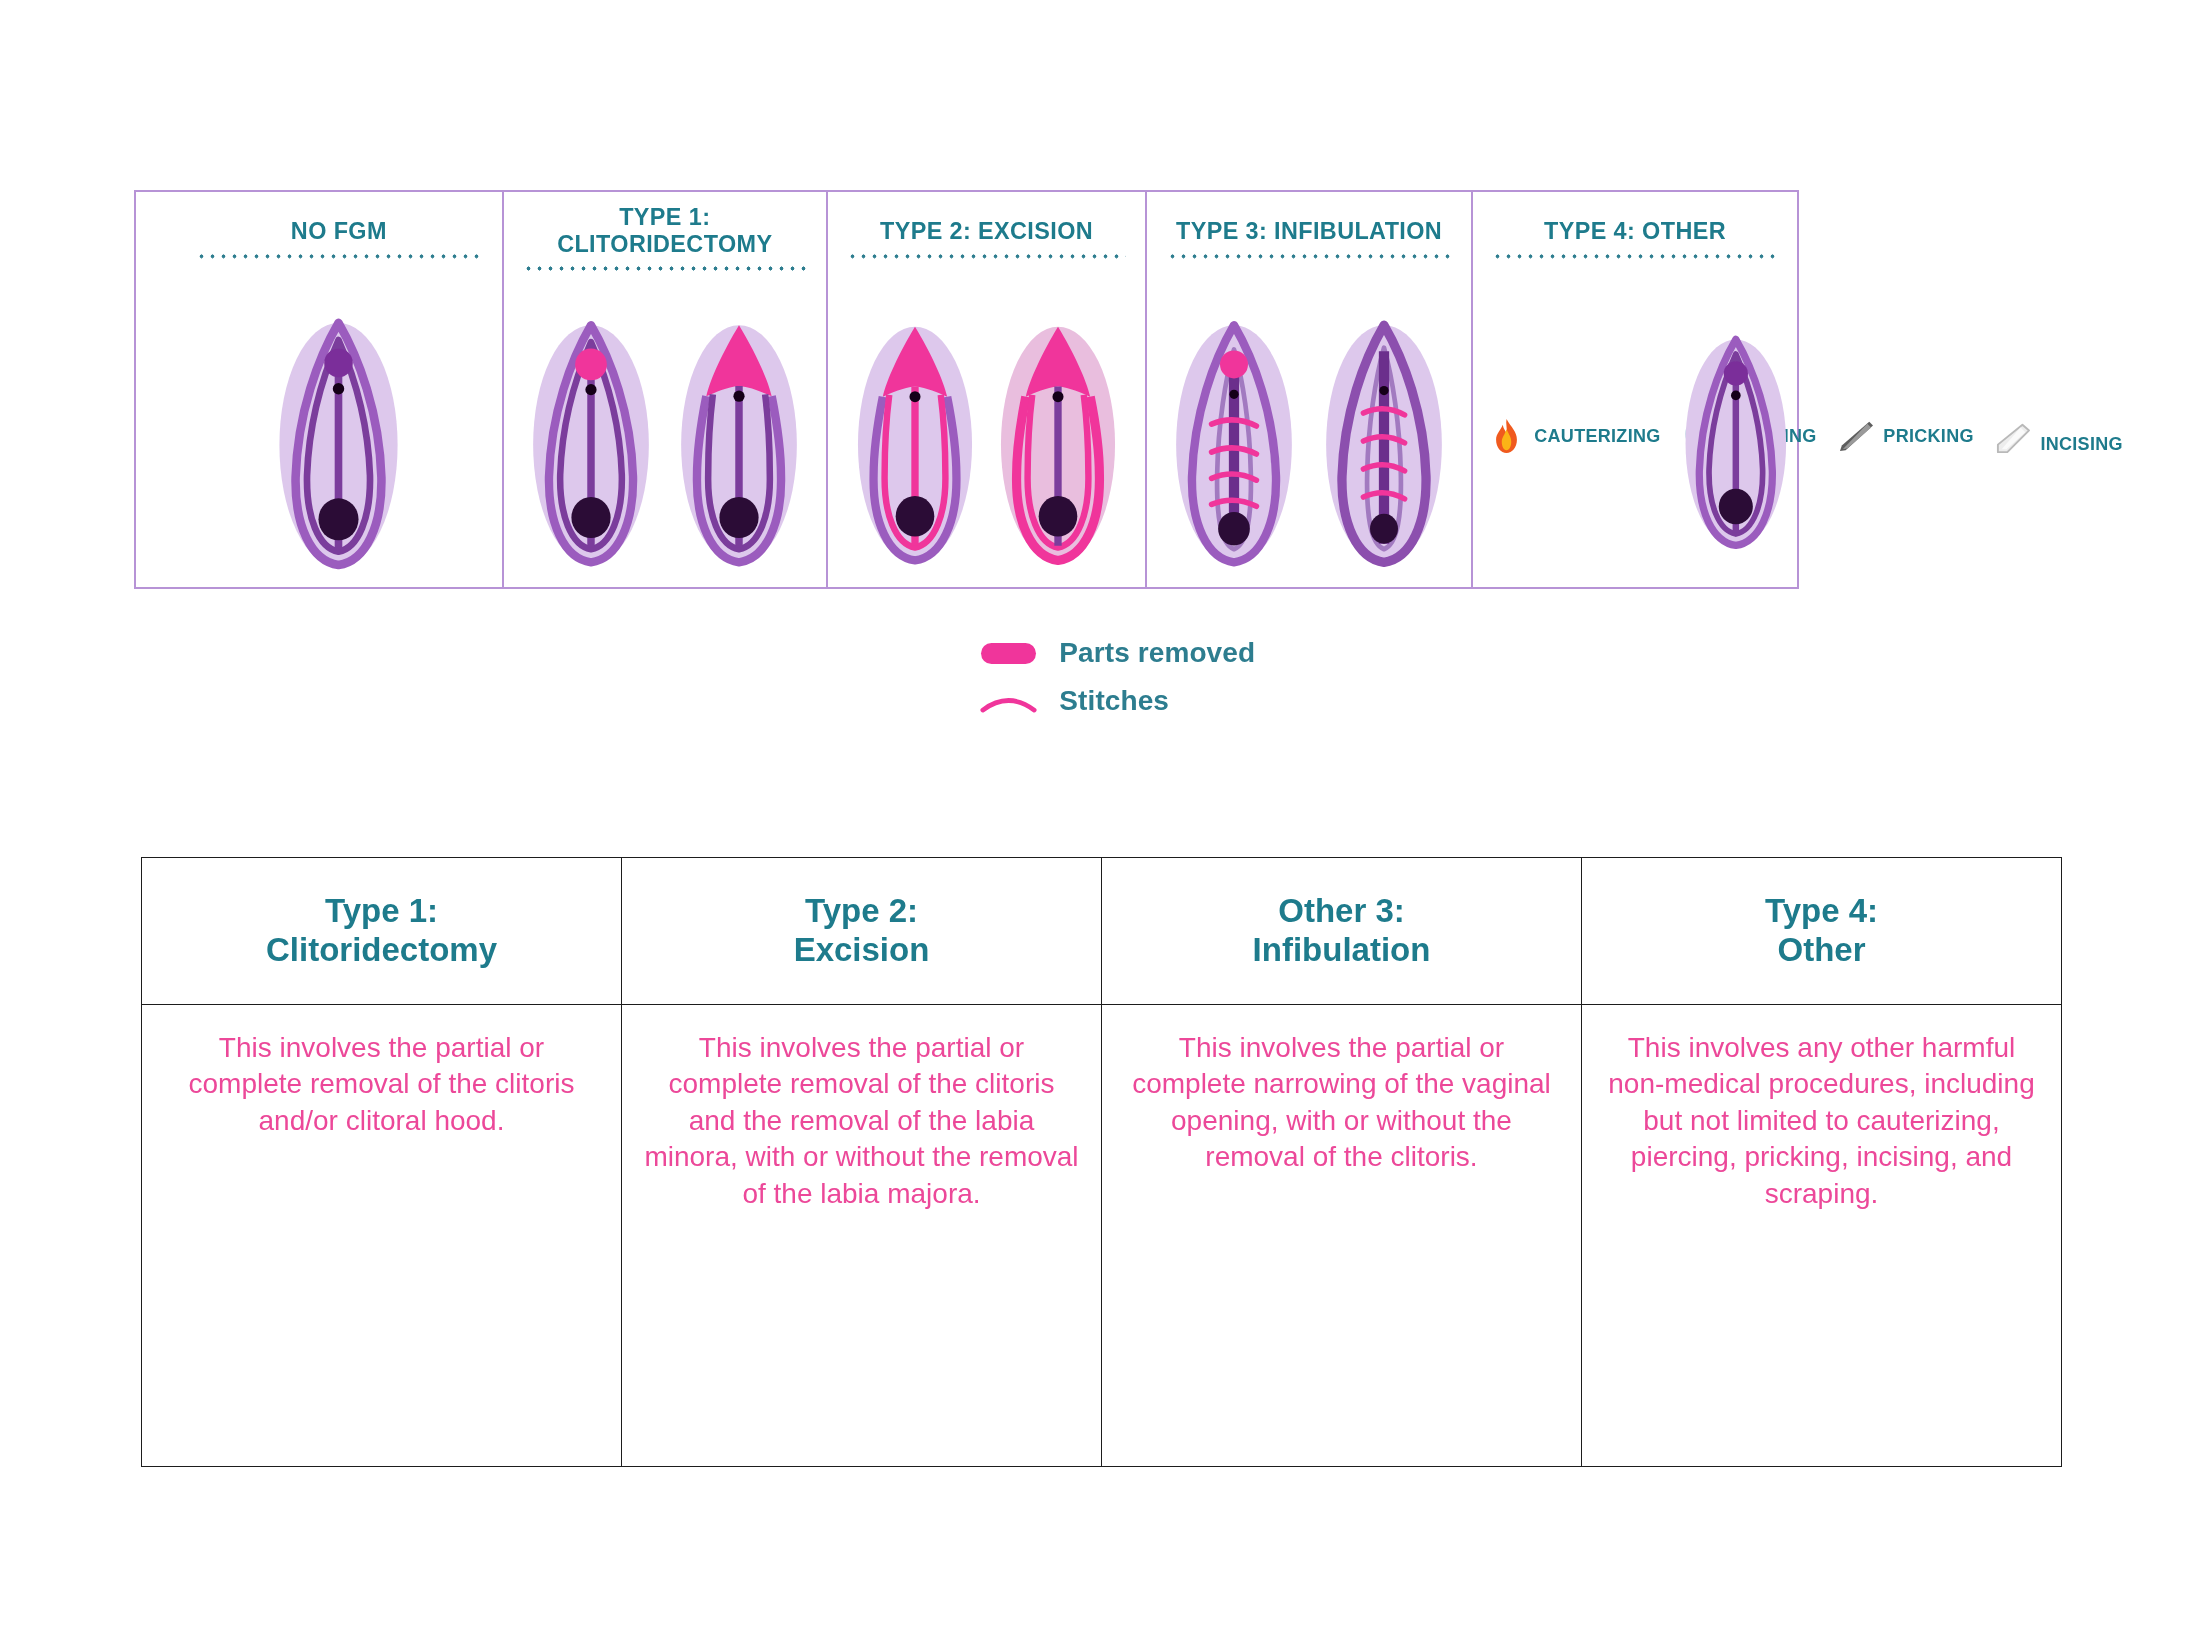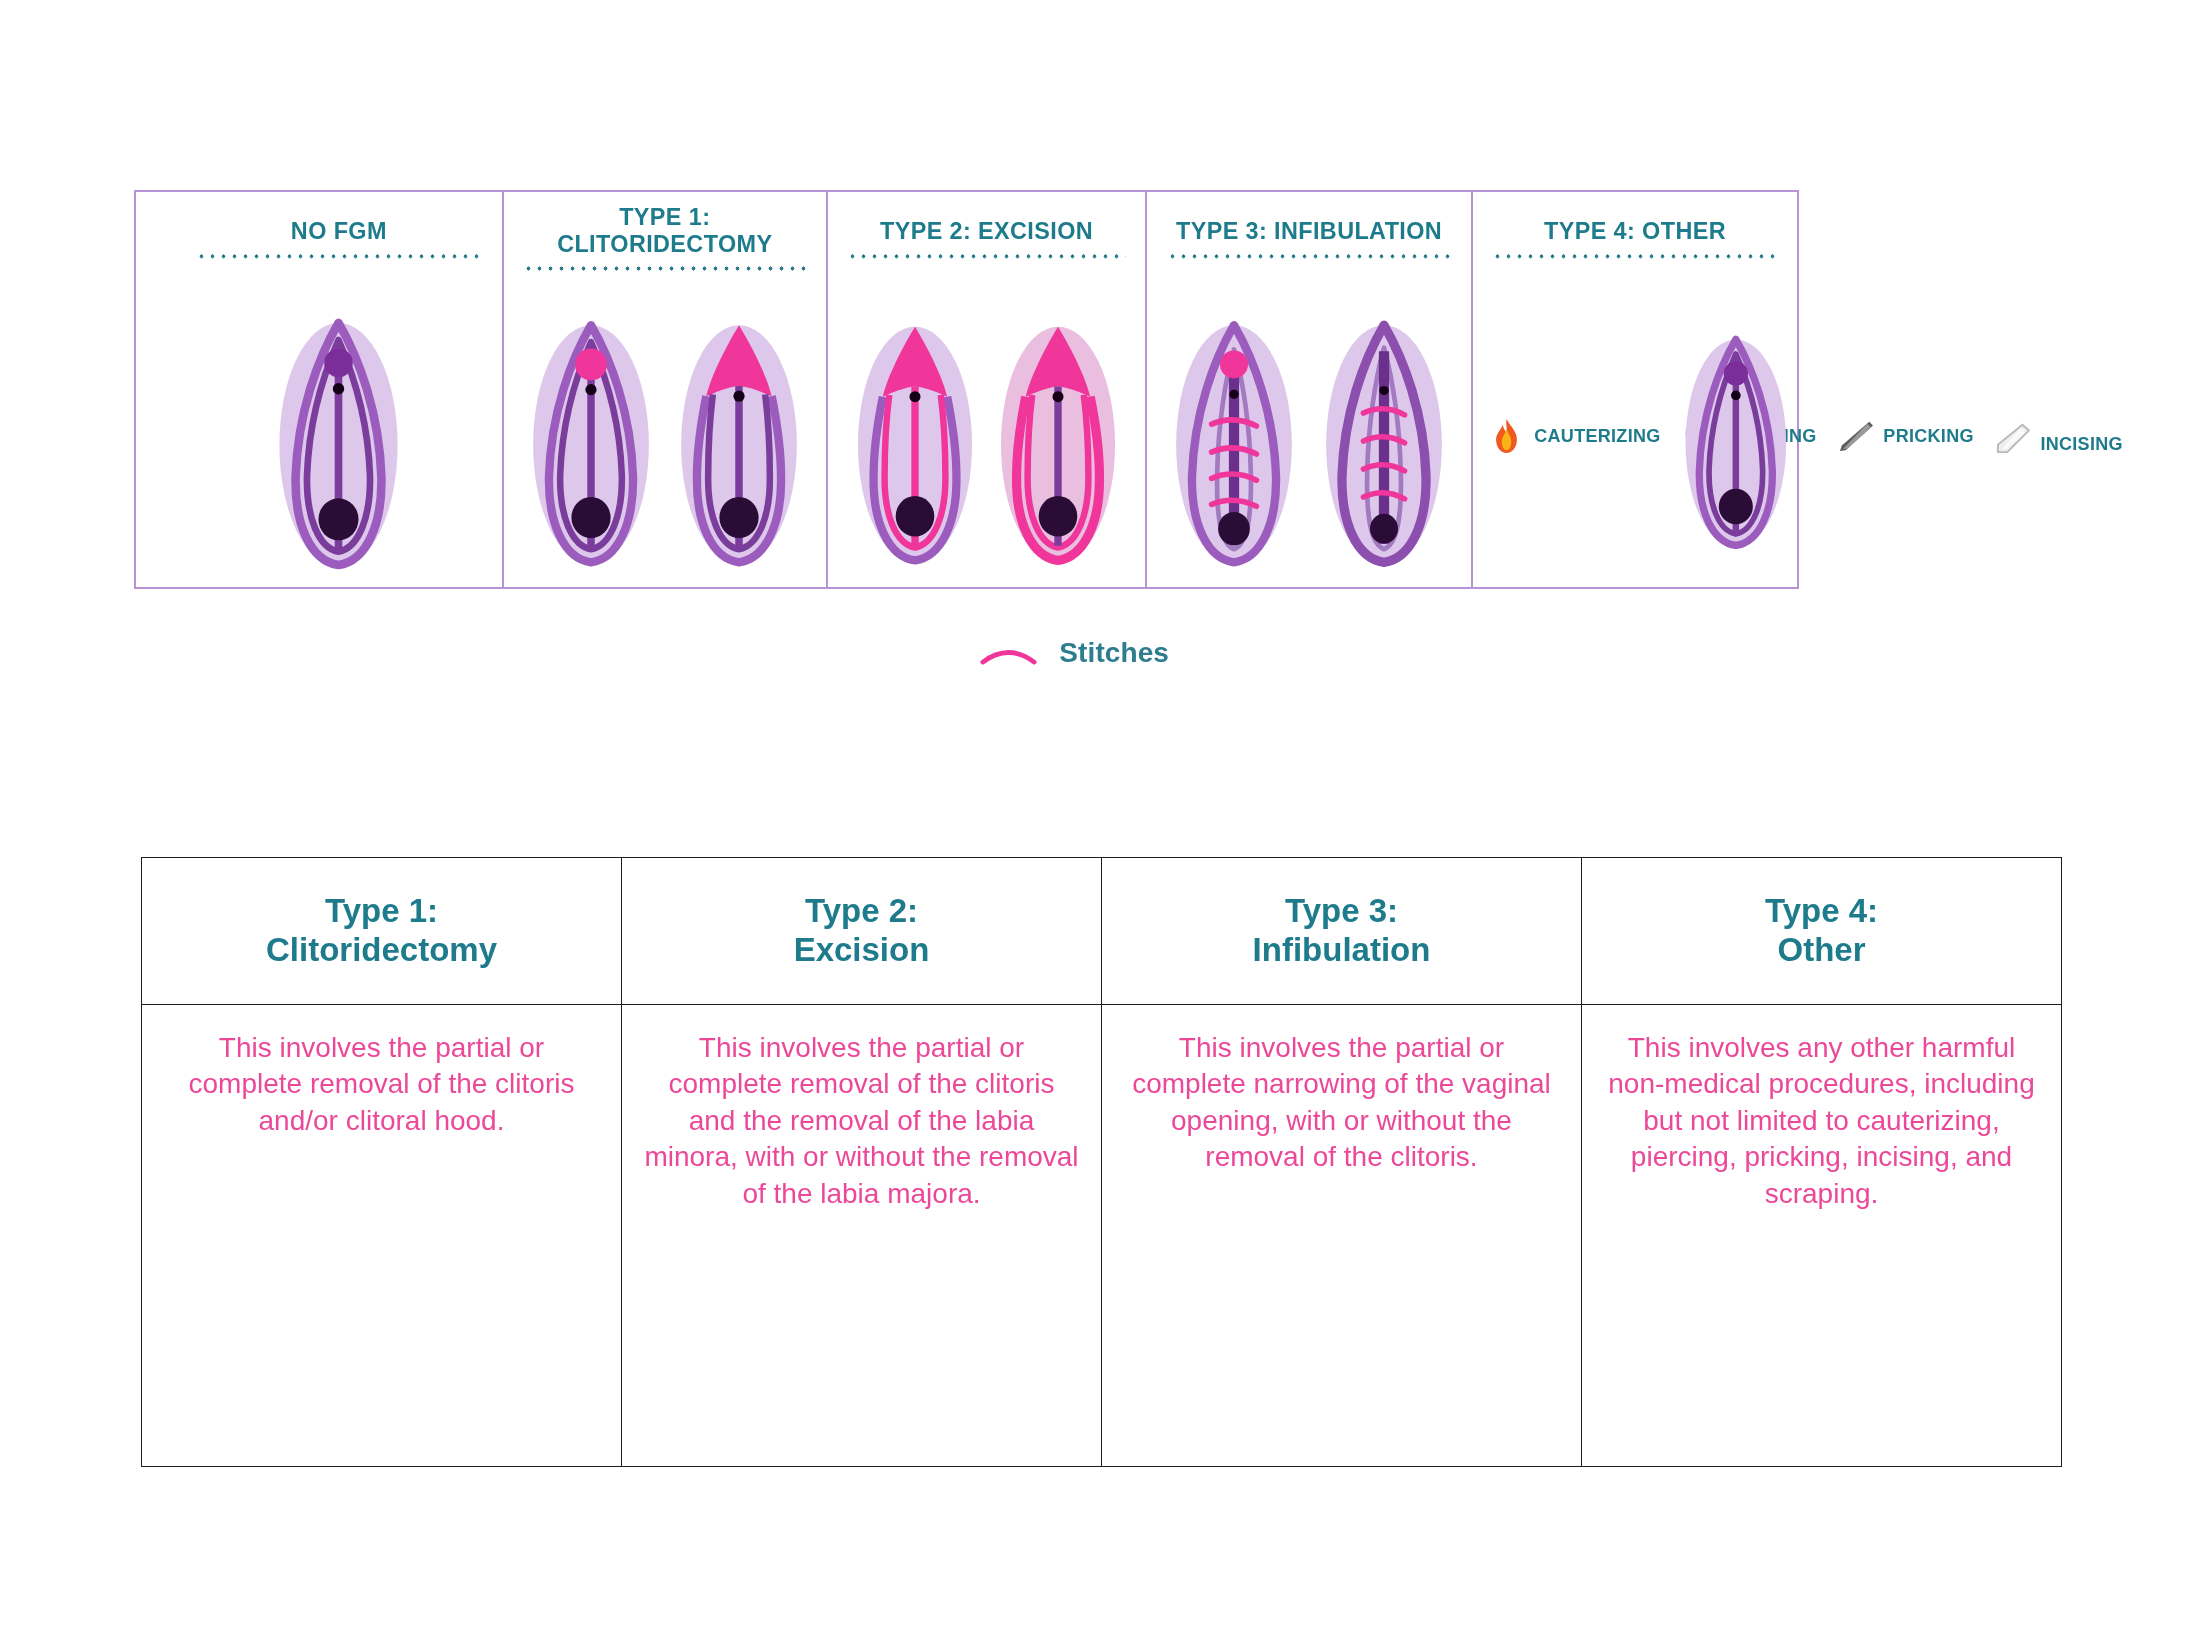--- a/index.html
+++ b/index.html
@@ -307,36 +307,42 @@
         <ellipse cx="75" cy="240" rx="21" ry="22" fill="#2b0c36"></ellipse>
       </svg>
     </div>
   </div>
 
 </div>
 
 <div id="legend">
   <div class="legend-row">
     <span class="legend-swatch">
+        <span class="sw-bar"></span>
+      </span>
+    <span class="legend-label">Parts removed</span>
+  </div>
+  <div class="legend-row">
+    <span class="legend-swatch">
       <svg width="57" height="25" viewBox="0 0 60 26">
           <path d="M3 22 Q 30 2, 57 22" fill="none" stroke="#f0359b" stroke-width="5" stroke-linecap="round"></path>
         </svg>
     </span>
     <span class="legend-label">Stitches</span>
   </div>
 </div>
 
 <table id="fgm-table">
   <tbody>
       <tr>
     <td class="hdr">Type 1:
 Clitoridectomy</td>
     <td class="hdr">Type 2:
 Excision</td>
-    <td class="hdr">Type 3:
+    <td class="hdr">Other 3:
 Infibulation</td>
     <td class="hdr">Type 4:
 Other</td>
   </tr>
   <tr>
     <td class="body-cell">This involves the partial or complete removal of the clitoris and/or clitoral hood.</td>
     <td class="body-cell">This involves the partial or complete removal of the clitoris and the removal of the labia minora, with or without the removal of the labia majora.</td>
     <td class="body-cell">This involves the partial or complete narrowing of the vaginal opening, with or without the removal of the clitoris.</td>
     <td class="body-cell">This involves any other harmful non-medical procedures, including but not limited to cauterizing, piercing, pricking, incising, and scraping.</td>
   </tr>

